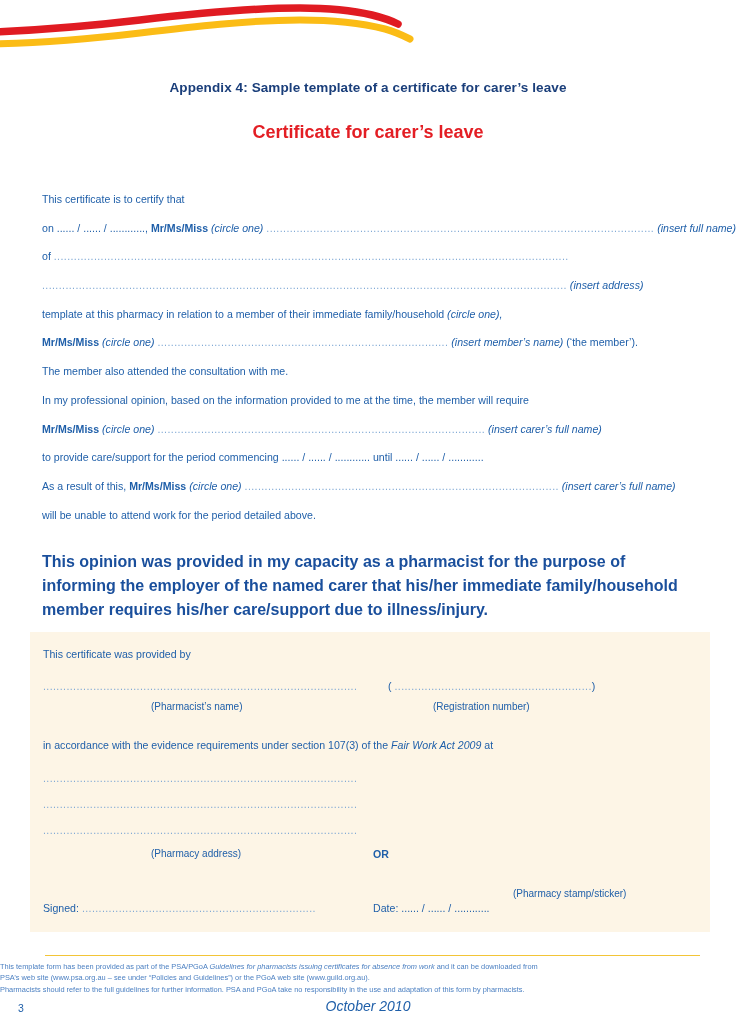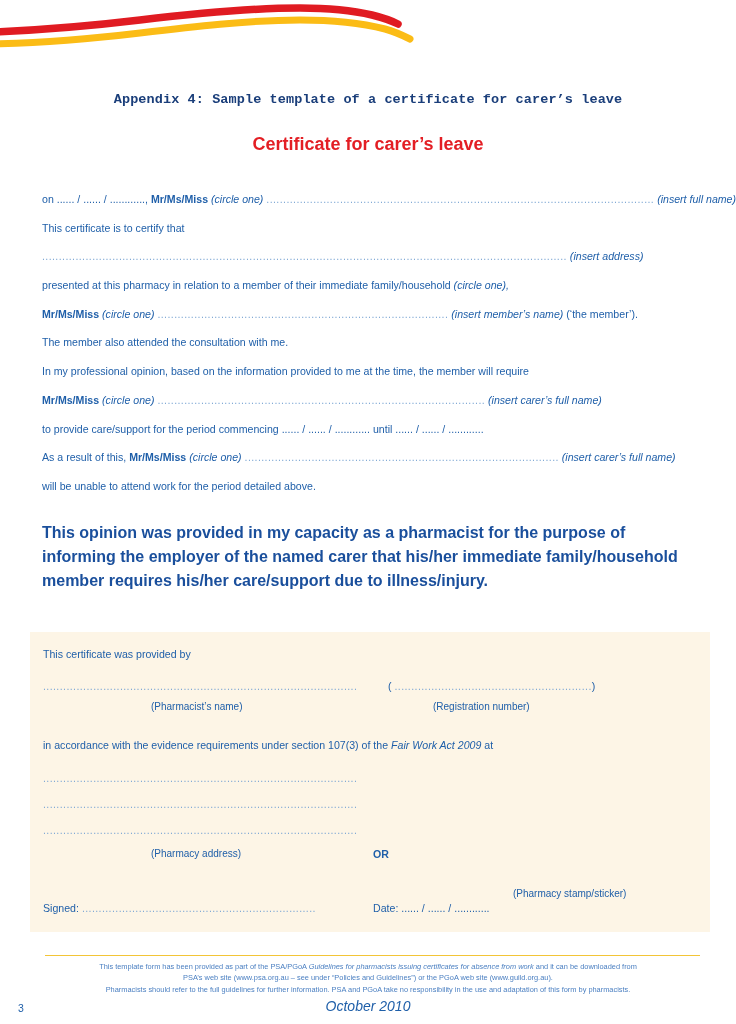--- a/index.html
+++ b/index.html
@@ -31,23 +31,22 @@
     top: 80px;
     left: 0;
     width: 736px;
     text-align: center;
   }
   .appendix-title {
     font-size: 13.5px;
     font-weight: bold;
     color: #1a3e7a;
     letter-spacing: 0.1px;
-    margin: 12px 0 26px 0;
+    margin: 0 0 26px 0;
     line-height: 1.2;
-    font-family: Liberation Mono, monospace;
   }
   .cert-title {
     font-size: 18px;
     font-weight: bold;
     color: #e31e24;
     margin: 8px;
     line-height: 1.2;
   }
 
   
@@ -109,21 +108,20 @@
     top: 955px;
     width: 655px;
     height: 1.4px;
     background: #f3c537;
   }
   .footer-note {
     position: absolute;
     left: 0;
     top: 961px;
     width: 736px;
-    text-align: center;
     font-size: 7.4px;
     line-height: 1.52;
     color: #4a7fc1;
   }
   .page-num {
     position: absolute;
     left: 18px;
     top: 1002px;
     font-size: 10.5px;
     color: #1f5fa9;
@@ -149,38 +147,41 @@
 </svg>
 
 <div class="title-block">
   <div class="appendix-title">Appendix 4: Sample template of a certificate for carer’s leave</div>
   <div class="cert-title">Certificate for carer’s leave</div>
 </div>
 
 <div class="body-area">
 
   <div class="line">
+    <span>This certificate is to certify that</span>
+  </div>
+
+  <div class="line">
     <span>on ...... / ...... / ............, </span><span class="b">Mr/Ms/Miss</span>
     <span class="i">(circle one)</span>
     <span class="dots">....................................................................................................................</span>
     <span class="i">(insert full name)</span>
   </div>
 
   <div class="line">
-    <span>This certificate is to certify that</span>
-  </div>
-
+    <span>of </span><span class="dots">..........................................................................................................................................................</span>
+  </div>
 
   <div class="line">
     <span class="dots">.............................................................................................................................................................</span>
     <span class="i">(insert address)</span>
   </div>
 
   <div class="line">
-    <span>presented at this pharmacy in relation to a member of their immediate family/household </span><span class="i">(circle one),</span>
+    <span>template at this pharmacy in relation to a member of their immediate family/household </span><span class="i">(circle one),</span>
   </div>
 
   <div class="line">
     <span class="b">Mr/Ms/Miss</span>
     <span class="i">(circle one)</span>
     <span class="dots">.......................................................................................</span>
     <span class="i">(insert member’s name)</span><span> (‘the member’).</span>
   </div>
 
   <div class="line">

